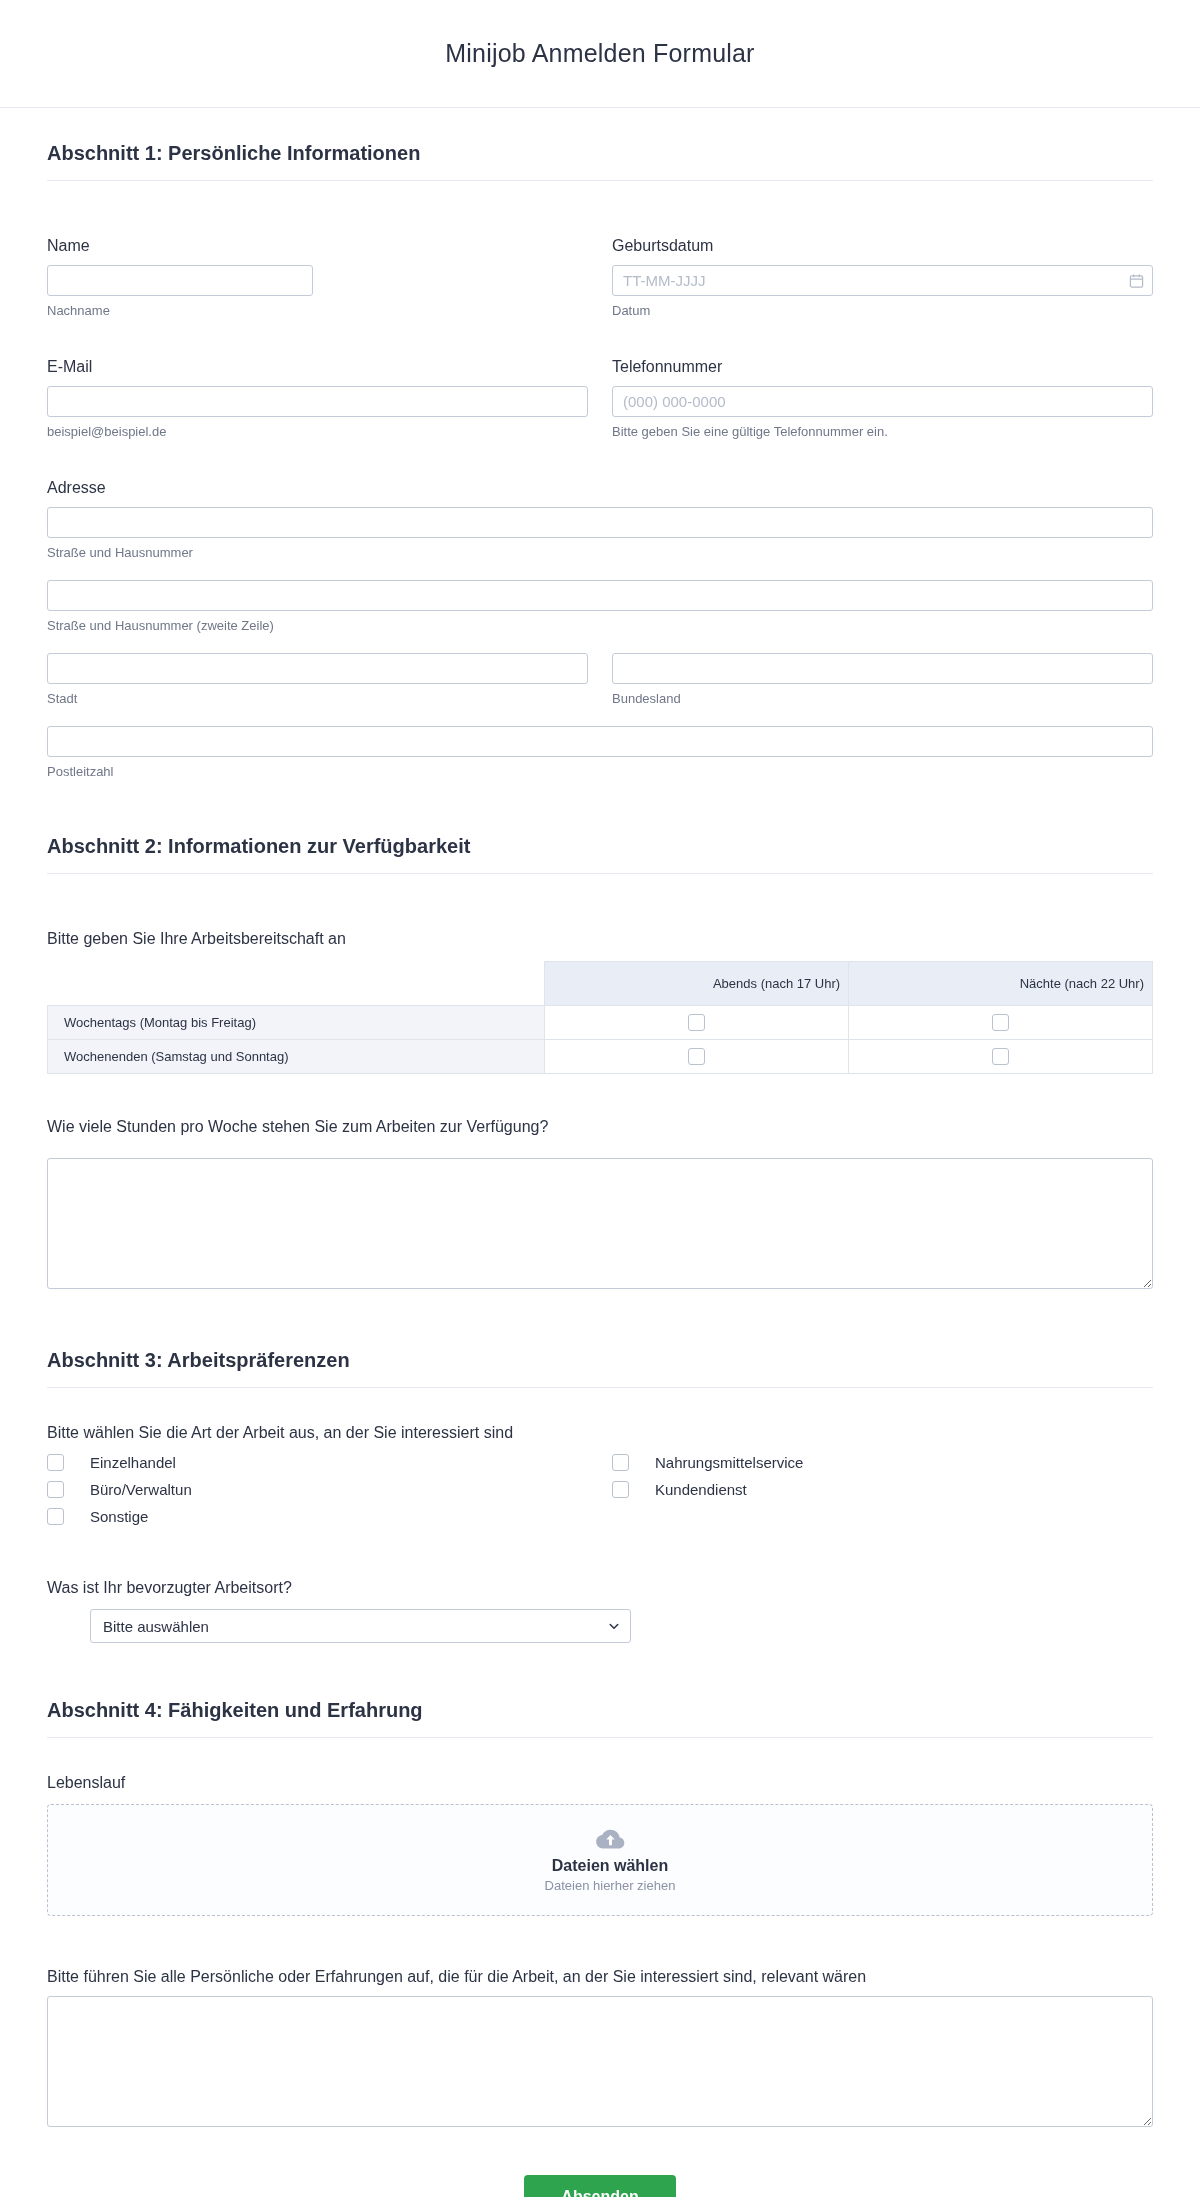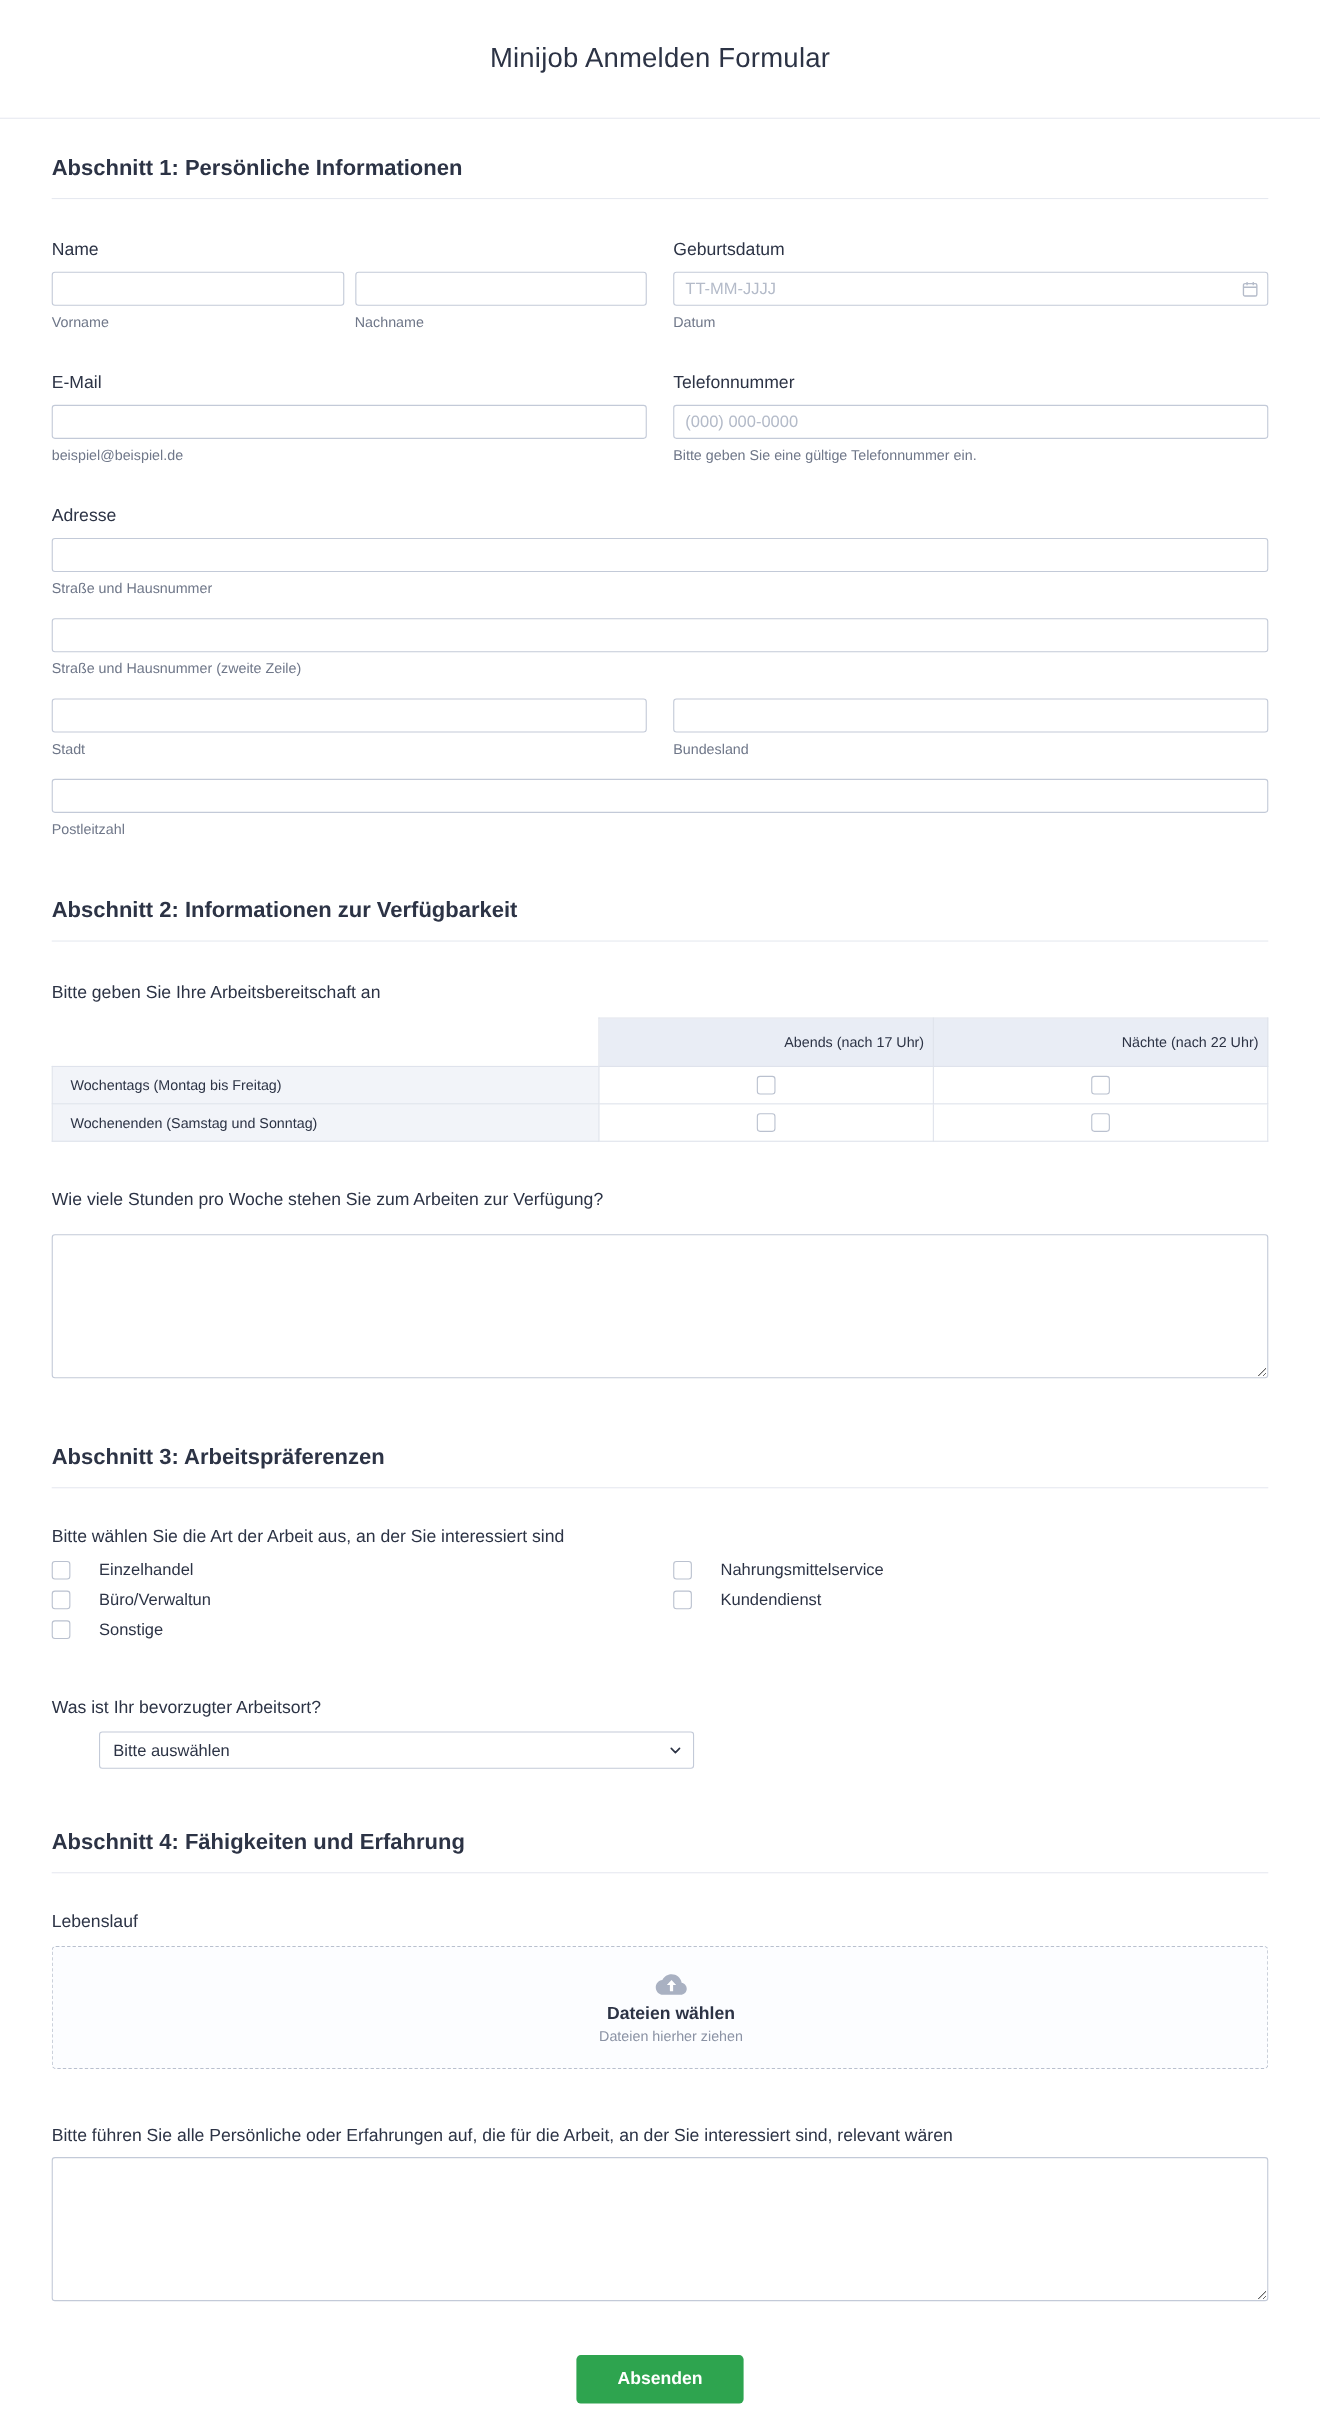--- a/index.html
+++ b/index.html
@@ -26,21 +26,21 @@
     font-size: 20px; font-weight: bold; color: #2c3345;
     margin: 56px 0 0 0; padding: 0 0 15px 0;
     border-bottom: 1px solid #e6e9f0;
   }
   .section:first-of-type .section-heading { margin-top: 34px; }
 
   
   .field-row { display: grid; grid-template-columns: 1fr 1fr; column-gap: 24px; margin-top: 40px; }
   .field { margin-top: 40px; }
   .field-row .field { margin-top: 0; }
-  .mt36 { margin-top: 36px; } .mt38 { margin-top: 38px; } .mt44 { margin-top: 44px; } .mt52 { margin-top: 52px; }
+  .mt36 { margin-top: 36px; } .mt38 { margin-top: 56px; } .mt44 { margin-top: 44px; } .mt52 { margin-top: 52px; }
   .label { display: block; font-size: 16px; color: #2c3345; margin-bottom: 10px; }
   .sublabel { font-size: 13px; color: #6f7789; margin-top: 7px; }
   .input {
     width: 100%; height: 31px; border: 1px solid #c3cad8; border-radius: 3px;
     padding: 0 10px; font-size: 15px; color: #2c3345; background: #fff;
     font-family: inherit; outline: none;
   }
   .input::placeholder { color: #b4bbc9; }
   .textarea {
     width: 100%; height: 131px; border: 1px solid #c3cad8; border-radius: 3px;
@@ -119,24 +119,20 @@
 
   <main class="content">
 
     <section class="section">
       <h2 class="section-heading">Abschnitt 1: Persönliche Informationen</h2>
 
       <div class="field-row mt38">
         <div class="field">
           <label class="label">Name</label>
           <div class="split-2 gap-sm">
-            <div>
-              <input type="text" class="input" style="">
-              <div class="sublabel">Vorname</div>
-            </div>
             <div>
               <input type="text" class="input" style="">
               <div class="sublabel">Nachname</div>
             </div>
           </div>
         </div>
         <div class="field">
           <label class="label">Geburtsdatum</label>
           <div class="input-icon-wrap">
             <input type="text" class="input" placeholder="TT-MM-JJJJ" style="">

